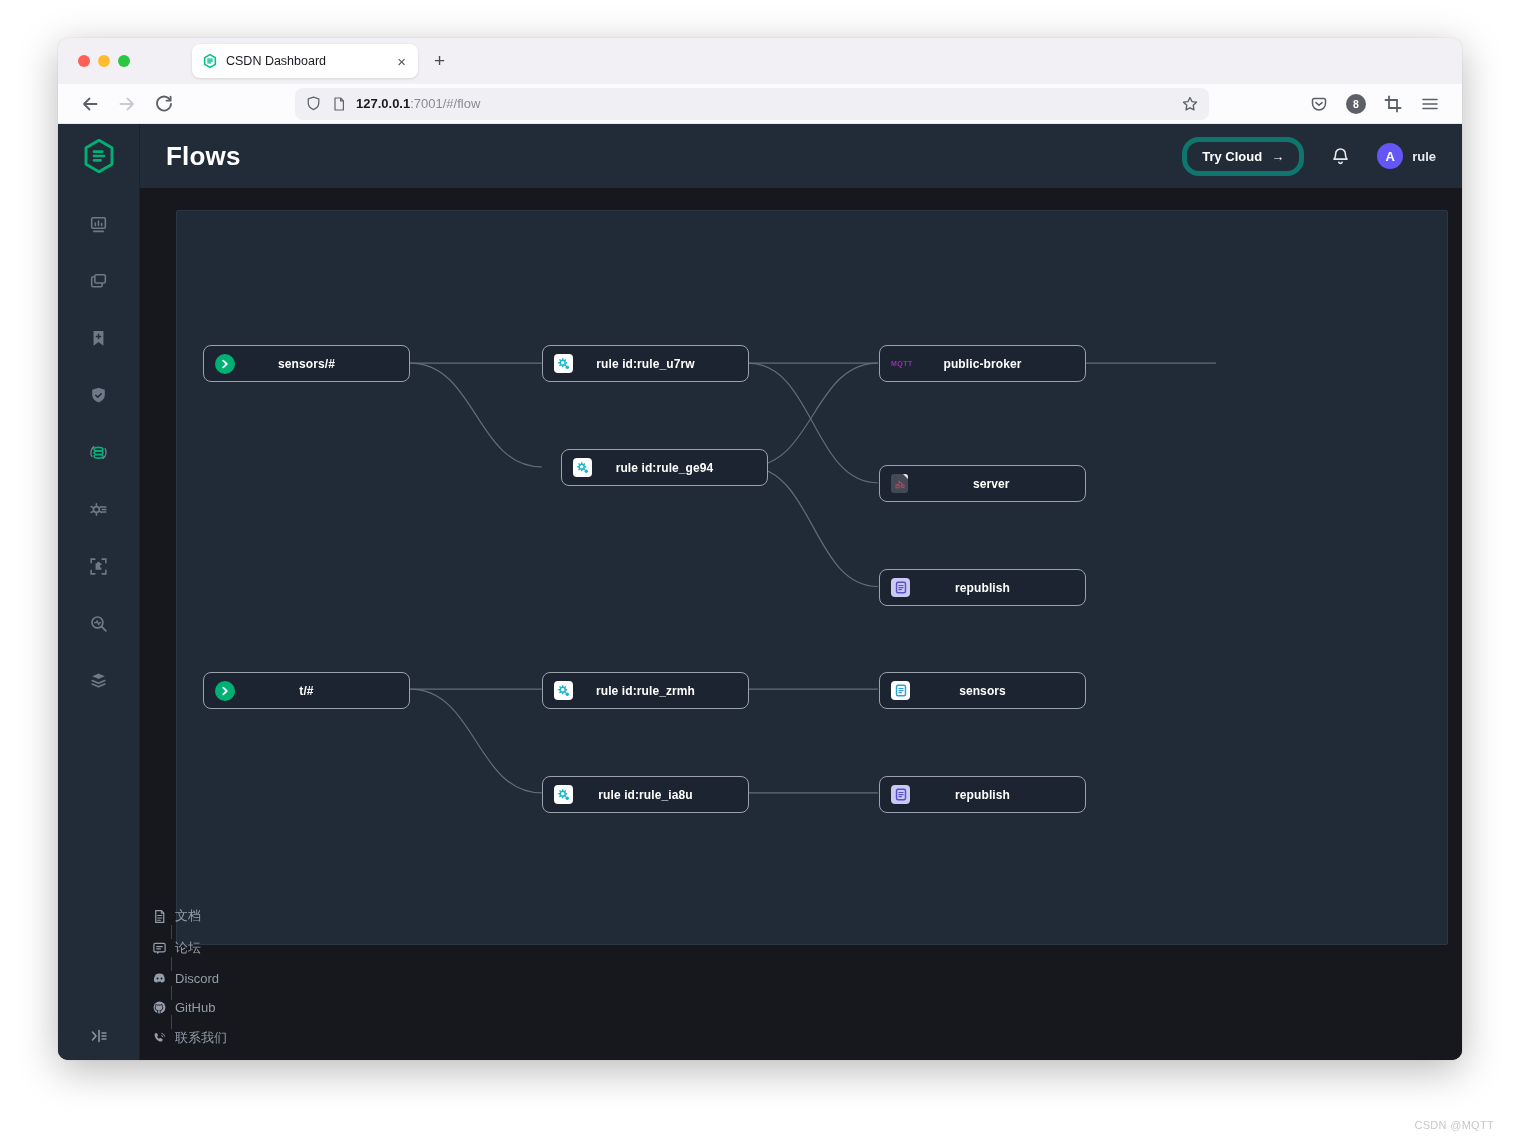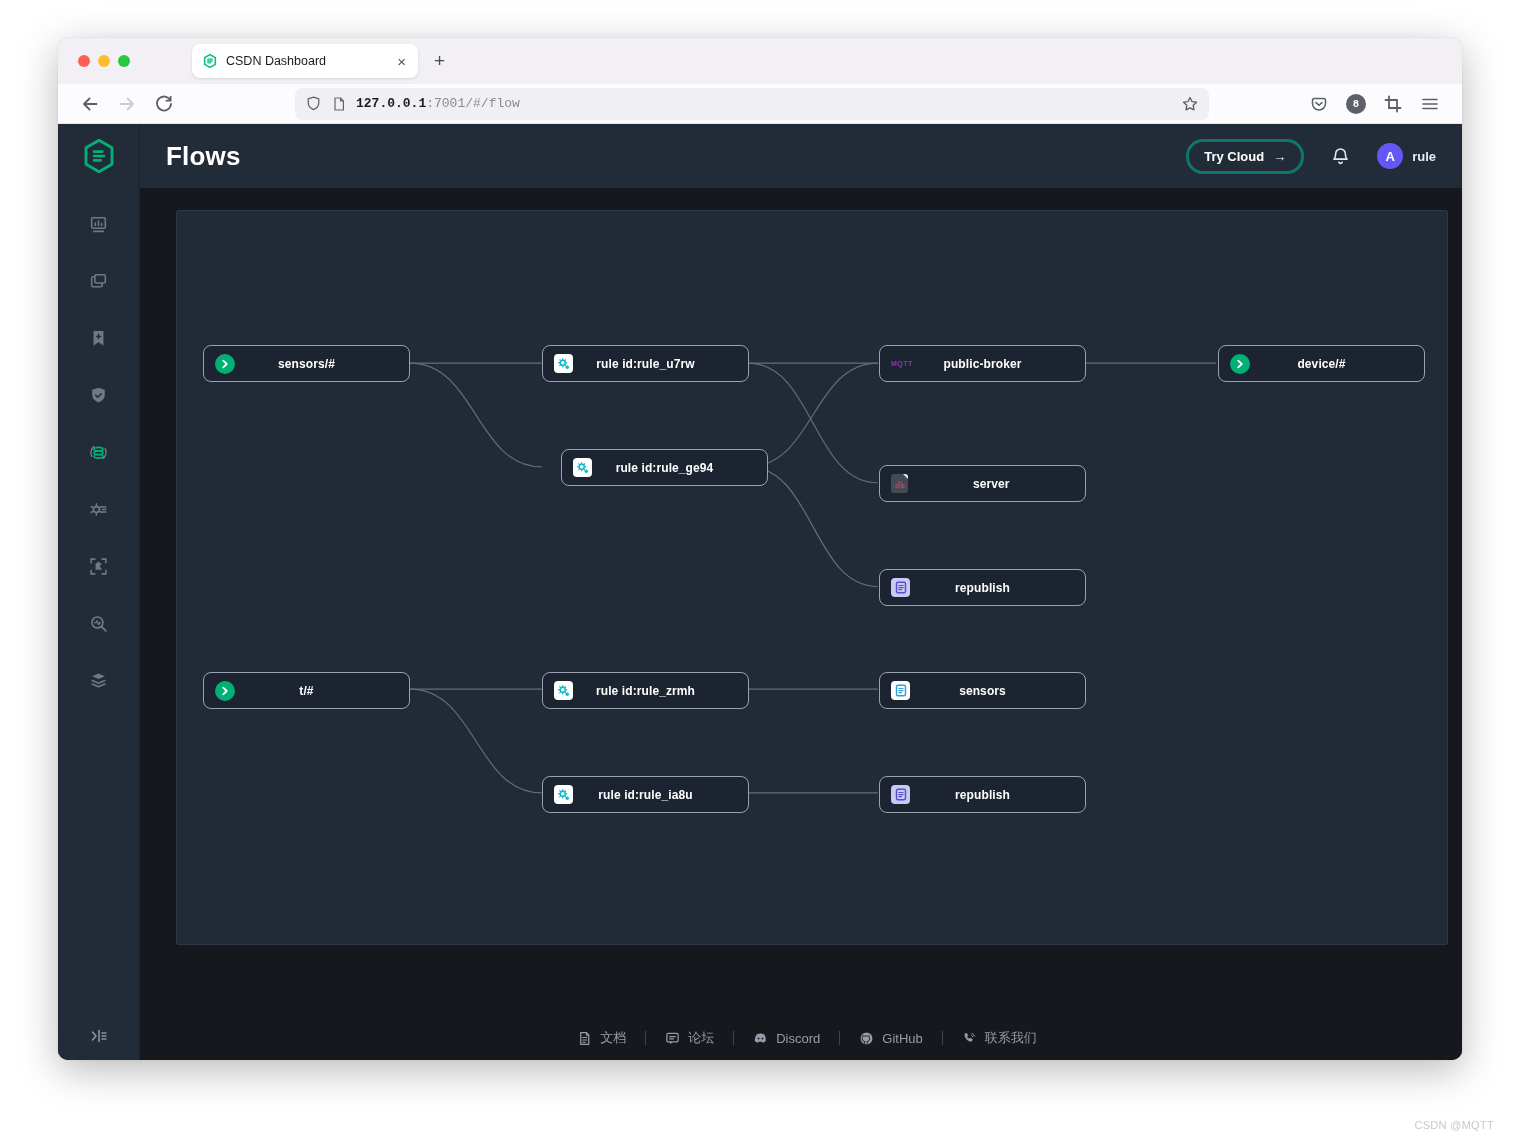--- a/index.html
+++ b/index.html
@@ -14,21 +14,21 @@
   .traffic { display:flex; gap:8px; margin-right:62px; }
   .tl { width:12px; height:12px; border-radius:50%; }
   .tl-close { background:#ff5f57; } .tl-min { background:#febc2e; } .tl-zoom { background:#28c840; }
   .tab { width:226px; height:34px; background:#ffffff; border-radius:8px; display:flex; align-items:center;
          padding:0 10px; box-shadow:0 1px 3px rgba(0,0,0,.12); }
   .tab .fav { width:16px; height:16px; margin-right:8px; flex:none; }
   .tab .ttl { font-size:12.5px; color:#1b1b21; flex:1; white-space:nowrap; overflow:hidden; }
   .tab .cls { font-size:15px; color:#55565d; padding:0 2px; cursor:default; }
   .newtab { font-size:19px; color:#4b4c52; margin-left:16px; }
 
-  .toolbar { height:40px; background:#fcfcfe; display:flex; align-items:center; padding:0 22px; border-bottom:1px solid #e8e8ec;font-family:Liberation Mono, monospace; }
+  .toolbar { height:40px; background:#fcfcfe; display:flex; align-items:center; padding:0 22px; border-bottom:1px solid #e8e8ec; }
   .navic { width:20px; height:20px; margin-right:17px; flex:none; }
   .urlbar { flex:1; height:32px; margin:0 100px 0 104px; background:#f0f0f4; border-radius:8px;
             display:flex; align-items:center; padding:0 10px; gap:9px; }
   .urltext { font-size:13px; }
   .urltext .host { color:#1b1b21; font-weight:700; }
   .urltext .rest { color:#8a8a93; }
   .sp { flex:1; }
   .ricon { width:20px; height:20px; margin-left:17px; flex:none; }
   .badge8 { width:20px; height:20px; margin-left:17px; border-radius:50%; background:#5d6066; color:#fff;
             font-size:10.5px; font-weight:700; display:flex; align-items:center; justify-content:center; flex:none; }
@@ -41,21 +41,21 @@
   .sidebar-item { height:57px; width:100%; display:flex; align-items:center; justify-content:center; color:#6e7886; cursor:pointer; }
   .sidebar-item.active { color:#00b173; }
   .sidebar-item svg { width:21px; height:21px; }
   .collapse { margin-top:auto; margin-bottom:14px; color:#8b93a0; }
   .collapse svg { width:20px; height:20px; }
 
   .content { flex:1; display:flex; flex-direction:column; }
   .appheader { height:64px; background:#222c39; display:flex; align-items:center; padding:0 26px; }
   .appheader h1 { font-size:26px; font-weight:700; color:#ffffff; letter-spacing:.2px; }
   .hright { margin-left:auto; display:flex; align-items:center; gap:26px; }
-  .trycloud { background:transparent; border:3px solid #0f766e; border-radius:17px; color:#fff;
+  .trycloud { background:transparent; border:5px solid #0f766e; border-radius:17px; color:#fff;
               font-size:13px; font-weight:700; padding:7px 15px; display:flex; align-items:center; gap:9px;
               font-family:inherit; cursor:pointer; }
   .bell svg { width:21px; height:21px; display:block; }
   .userbox { display:flex; align-items:center; gap:9px; }
   .avatar { width:26px; height:26px; border-radius:50%; background:#6456f7; color:#fff; font-size:13px; font-weight:700;
             display:flex; align-items:center; justify-content:center; }
   .uname { color:#e8eaee; font-size:13px; font-weight:700; }
 
   .main { flex:1; position:relative; background:#16181d;margin-left:12px; }
   .canvas { position:absolute; left:24px; top:22px; width:1272px; height:735px;
@@ -69,21 +69,21 @@
   .nicon { position:absolute; left:11px; display:flex; align-items:center; justify-content:center; }
   .icon-source { width:20px; height:20px; border-radius:50%; background:#00b173; }
   .icon-rule { width:19px; height:19px; border-radius:4px; background:#ffffff; }
   .icon-mqtt { font-size:7px; font-weight:700; color:#9b2fb5; letter-spacing:.5px; }
   .icon-server { width:19px; height:19px; border-radius:3px; background:#434a55; position:relative; overflow:hidden; }
   .icon-server::after { content:""; position:absolute; top:0; right:0; border-style:solid; border-width:0 5px 5px 0;
                         border-color:transparent #e8e8e8 transparent transparent; }
   .icon-republish { width:19px; height:19px; border-radius:4px; background:#c9c9f4; }
   .icon-console { width:19px; height:19px; border-radius:4px; background:#ffffff; }
 
-  .page-footer { position:absolute; left:0; right:0; bottom:13px; display:flex; align-items:center; justify-content:center; }
+  .page-footer { position:absolute; left:0; right:0; bottom:13px; display:flex; align-items:flex-start; justify-content:center;flex-direction:column; }
   .flink { display:flex; align-items:center; gap:8px; color:#959daa; font-size:13px; cursor:pointer; }
   .flink svg { width:15px; height:15px; }
   .fdiv { width:1px; height:14px; background:#3c4450; margin:0 19px; }
 
   .watermark { position:absolute; right:26px; bottom:6px; font-size:11px; color:#c9c9c9; letter-spacing:.3px; }
 </style>
 </head>
 <body>
 
 <div class="window">
@@ -315,28 +315,20 @@
                   </g>
                   <circle cx="19" cy="19" r="3.2" fill="#16b7cb"></circle>
                 </svg>
               </span>
               <span class="node-label">rule id:rule_u7rw</span>
             </div>
             <div class="flow-node" style="left: 702px; top: 134px;">
               <span class="nicon icon-mqtt">MQTT</span>
               <span class="node-label">public-broker</span>
             </div>
-            <div class="flow-node" style="left: 1041px; top: 134px;">
-              <span class="nicon icon-source">
-                <svg width="10" height="10" viewBox="0 0 10 10">
-                  <path d="M3.2 1.6 6.8 5 3.2 8.4" fill="none" stroke="#fff" stroke-width="1.8" stroke-linecap="round" stroke-linejoin="round"></path>
-                </svg>
-              </span>
-              <span class="node-label">device/#</span>
-            </div>
             <div class="flow-node" style="left: 384px; top: 238px;">
               <span class="nicon icon-rule">
                 <svg width="13" height="13" viewBox="0 0 24 24">
                   <g stroke="#16b7cb" fill="none" stroke-width="2.6">
                     <circle cx="10.5" cy="10.5" r="4.6"></circle>
                     <path d="M10.5 2.2v3.4M10.5 15.4v3.4M2.2 10.5h3.4M15.4 10.5h3.4M4.6 4.6l2.4 2.4M14 14l2.4 2.4M16.4 4.6L14 7M7 14l-2.4 2.4"></path>
                   </g>
                   <circle cx="19" cy="19" r="3.2" fill="#16b7cb"></circle>
                 </svg>
               </span>

